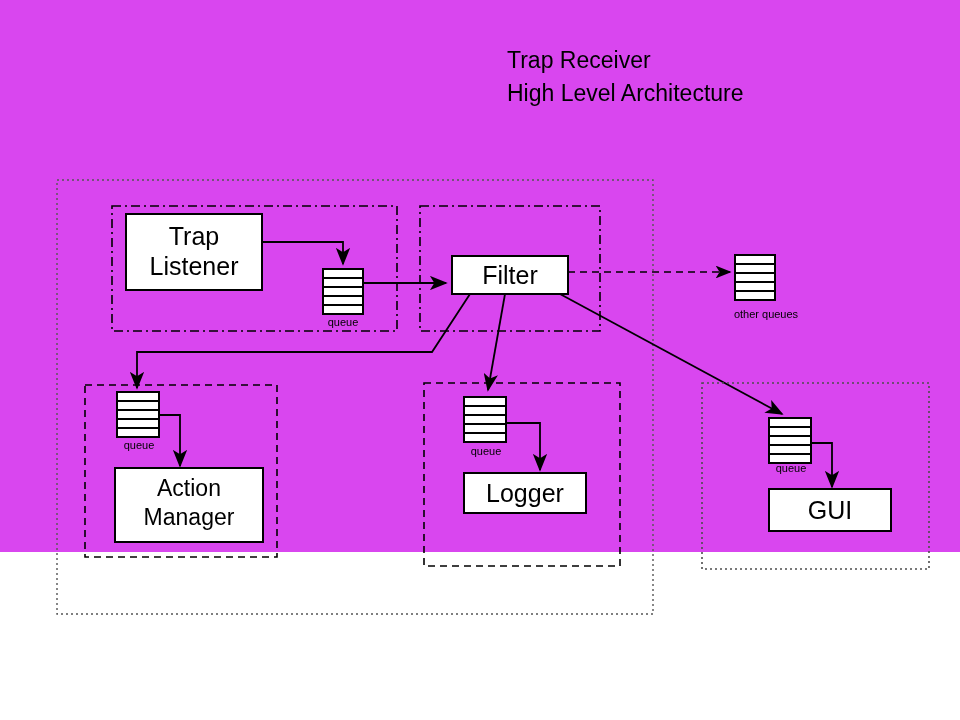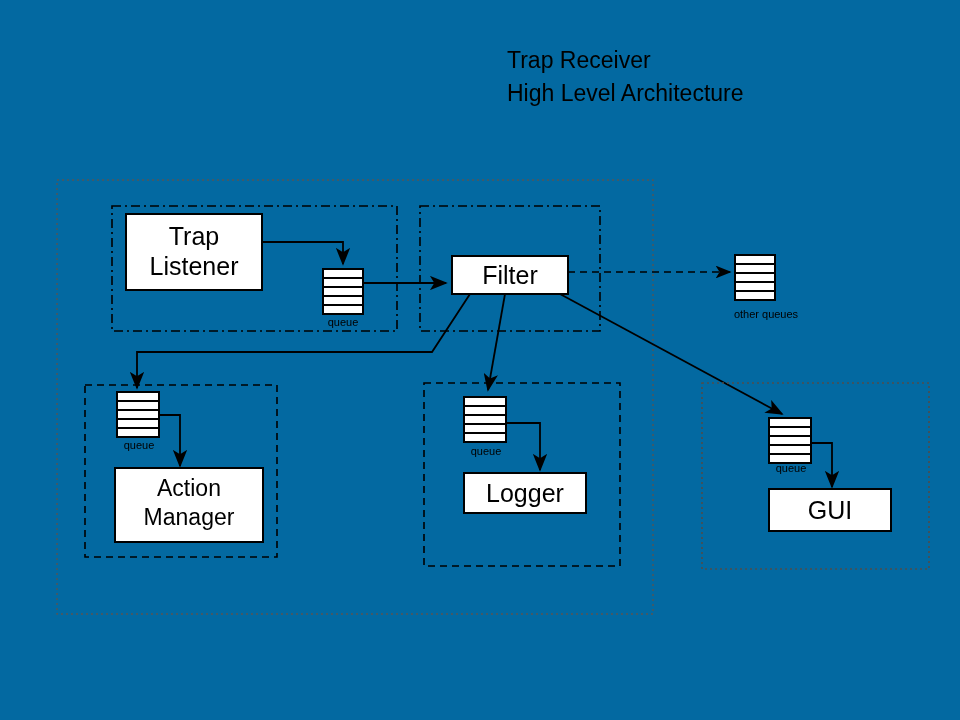--- a/index.html
+++ b/index.html
@@ -10,22 +10,22 @@
   }
   body {
     width: 960px;
     height: 720px;
     font-family: "Liberation Sans", sans-serif;
     overflow: hidden;
   }
   #diagram-root {
     position: relative;
     width: 960px;
-    height: 720px;
-    background: #0369a1;
+    height: 552px;
+    background: #d946ef;
   }
   svg#architecture-svg {
     display: block;
     width: 960px;
     height: 720px;
   }
   .box-fill {
     fill: #ffffff;
     stroke: #000000;
     stroke-width: 2;

